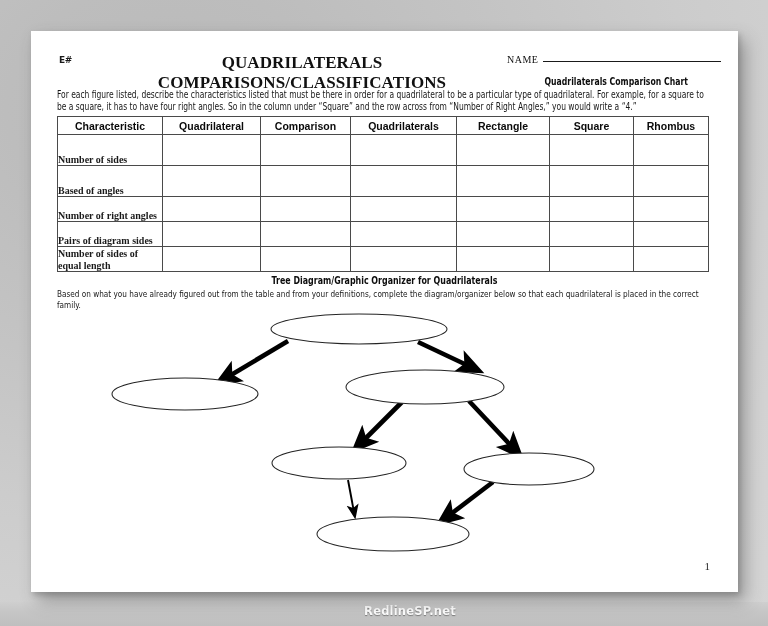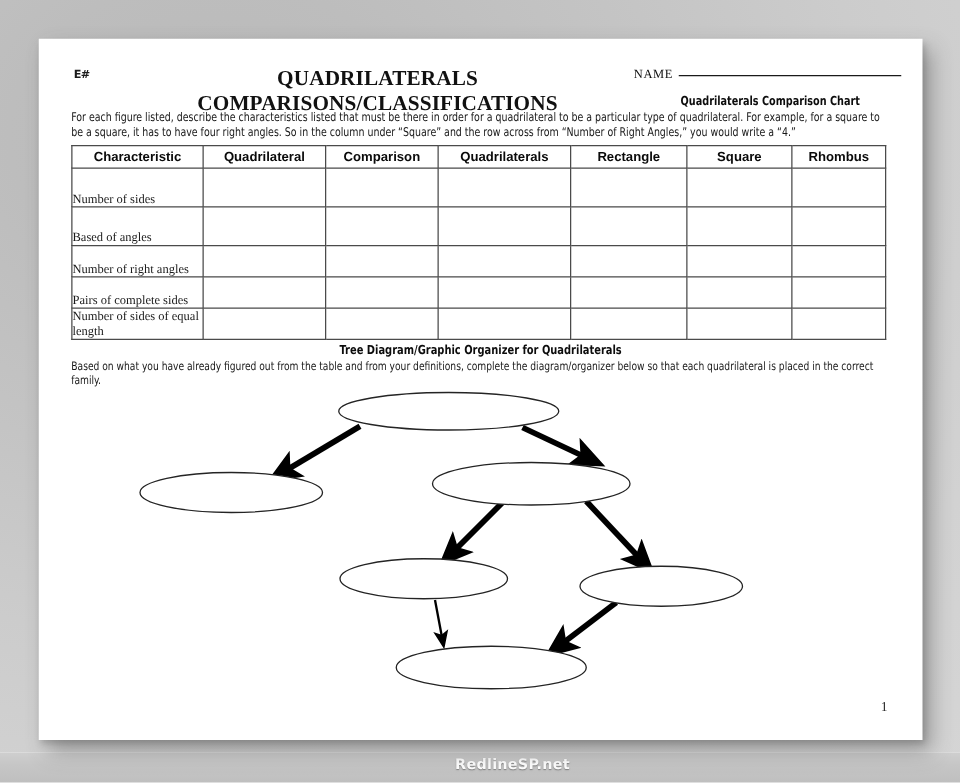--- a/index.html
+++ b/index.html
@@ -163,20 +163,21 @@
     font-family: "Liberation Serif", serif;
     font-size: 10px;
     color: #1a1a1a;
     vertical-align: bottom;
   }
   td.rowlabel {
     text-align: left;
     padding-left: 3px;
     padding-bottom: 1px;
     line-height: 11.5px;
+    font-weight: bold;
   }
   tr.tall td { height: 30px; }
   tr.short td { height: 24px; }
 
   
   #tree-heading {
     margin-top: 3px;
     text-align: center;
     font-weight: bold;
     font-size: 10px;
@@ -272,21 +273,21 @@
         <tr class="short">
           <td class="rowlabel">Number of right angles</td>
           <td></td>
           <td></td>
           <td></td>
           <td></td>
           <td></td>
           <td></td>
         </tr>
         <tr class="short">
-          <td class="rowlabel">Pairs of complete sides</td>
+          <td class="rowlabel">Pairs of diagram sides</td>
           <td></td>
           <td></td>
           <td></td>
           <td></td>
           <td></td>
           <td></td>
         </tr>
         <tr class="short">
           <td class="rowlabel">Number of sides of equal length</td>
           <td></td>

